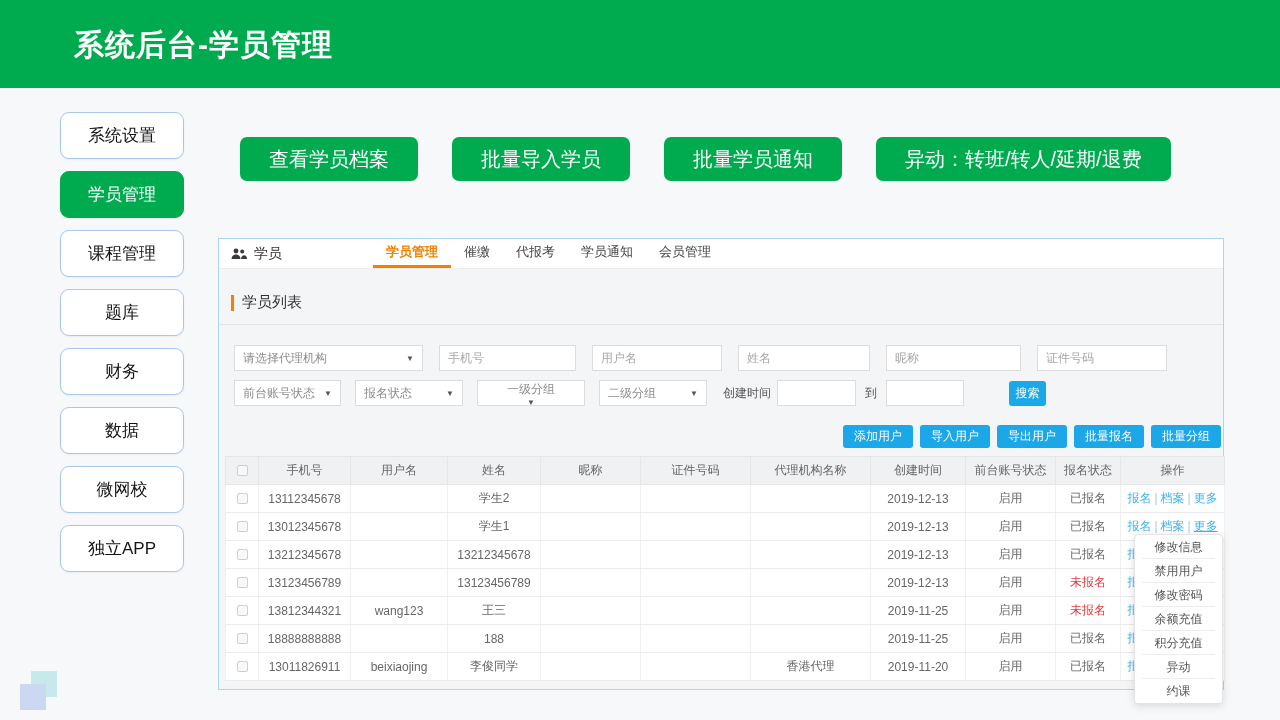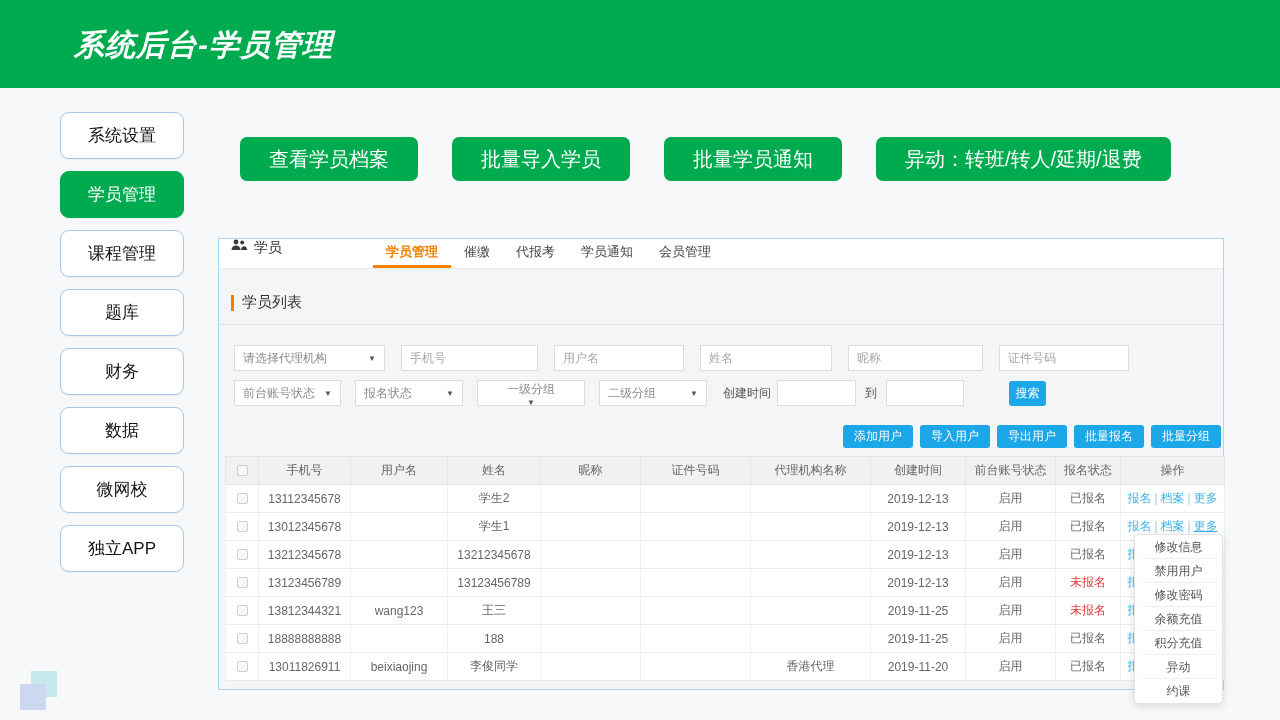--- a/index.html
+++ b/index.html
@@ -9,60 +9,60 @@
     --red:#e03c3c;
     --link:#3fb2ea;
   }
   *{margin:0;padding:0;box-sizing:border-box;}
   html,body{width:1280px;height:720px;}
   body{
     position:relative;overflow:hidden;background:#f7f8f9;
     font-family:"Liberation Sans","DejaVu Sans",sans-serif;
   }
   
-  .app-header{position:absolute;left:0;top:0;width:1280px;height:88px;background:var(--green);font-style:italic;}
+  .app-header{position:absolute;left:0;top:0;width:1280px;height:88px;background:var(--green);}
   .app-title{padding:25px 0 0 74px;font-size:30px;color:#fff;font-weight:600;letter-spacing:1px;}
   
   .sidebar{position:absolute;left:60px;top:112px;width:124px;display:flex;flex-direction:column;gap:12px;}
   .side-btn{height:47px;background:#fff;border:1px solid #a9c7e8;border-radius:9px;
     display:flex;align-items:center;justify-content:center;font-size:17px;color:#141414;
     box-shadow:0 1px 2px rgba(0,0,0,.05);cursor:pointer;}
   .side-btn.active{background:var(--green);border-color:var(--green);color:#fff;}
   
   .deco-teal{position:absolute;left:31px;top:671px;width:26px;height:26px;background:#c6e9ec;}
   .deco-blue{position:absolute;left:20px;top:684px;width:26px;height:26px;background:#ccd7f1;}
   
   .quick-actions{position:absolute;left:240px;top:137px;display:flex;gap:34px;}
   .qa-btn{height:44px;background:var(--green);color:#fff;font-size:20px;font-weight:500;
     border:none;border-radius:7px;display:flex;align-items:center;padding:0 29px;cursor:pointer;white-space:nowrap;}
   
   .panel{position:absolute;left:218px;top:238px;width:1006px;height:452px;background:#fff;
     border:1px solid #a9d7ee;}
   .tab-bar{height:30px;display:flex;align-items:stretch;background:#fff;border-bottom:1px solid #ededed;padding-left:12px;}
-  .module{display:flex;gap:7px;font-size:14px;color:#333;width:142px;}
+  .module{display:flex;align-items:center;gap:7px;font-size:14px;color:#333;width:142px;}
   .module svg{display:block;}
   .tabs{display:flex;}
   .tab{display:flex;align-items:center;padding:0 13px;font-size:13px;color:#444;
     border-bottom:3px solid transparent;cursor:pointer;}
   .tab.active{color:var(--orange);border-bottom-color:var(--orange);font-weight:bold;}
   .panel-body{position:relative;height:420px;background:#f4f5f6;}
   
   .section-header{display:flex;align-items:center;gap:8px;padding:24px 0 12px 12px;border-bottom:1px solid #e3e3e3;}
   .section-bar{width:3px;height:16px;background:var(--orange);}
   .section-title{font-size:15px;color:#333;}
   
   .filters-row1{display:flex;gap:16px;margin:20px 0 0 15px;}
   .filters-row2{display:flex;align-items:center;margin:9px 0 0 15px;}
   .f-select{position:relative;height:26px;background:#fff;border:1px solid #dcdcdc;
     display:flex;align-items:center;justify-content:space-between;padding:0 8px;
     font-size:12px;color:#8c8c8c;cursor:pointer;}
   .caret{font-size:8px;color:#555;}
   .f-input{height:26px;border:1px solid #dcdcdc;background:#fff;padding:0 8px;font-size:12px;color:#333;}
   .f-input::placeholder{color:#a6a6a6;}
-  .filters-row1 > :nth-child(1){width:151px;}
+  .filters-row1 > :nth-child(1){width:189px;}
   .filters-row1 > :nth-child(2){width:137px;}
   .filters-row1 > :nth-child(3){width:130px;}
   .filters-row1 > :nth-child(4){width:132px;}
   .filters-row1 > :nth-child(5){width:135px;}
   .filters-row1 > :nth-child(6){width:130px;}
   .filters-row2 .f-select{margin-right:14px;}
   .filters-row2 .f-select:nth-child(1){width:108px;}
   .filters-row2 .f-select:nth-child(2){width:108px;}
   .filters-row2 .f-select:nth-child(3){width:108px;}
   .filters-row2 .f-select:nth-child(4){width:107px;}

